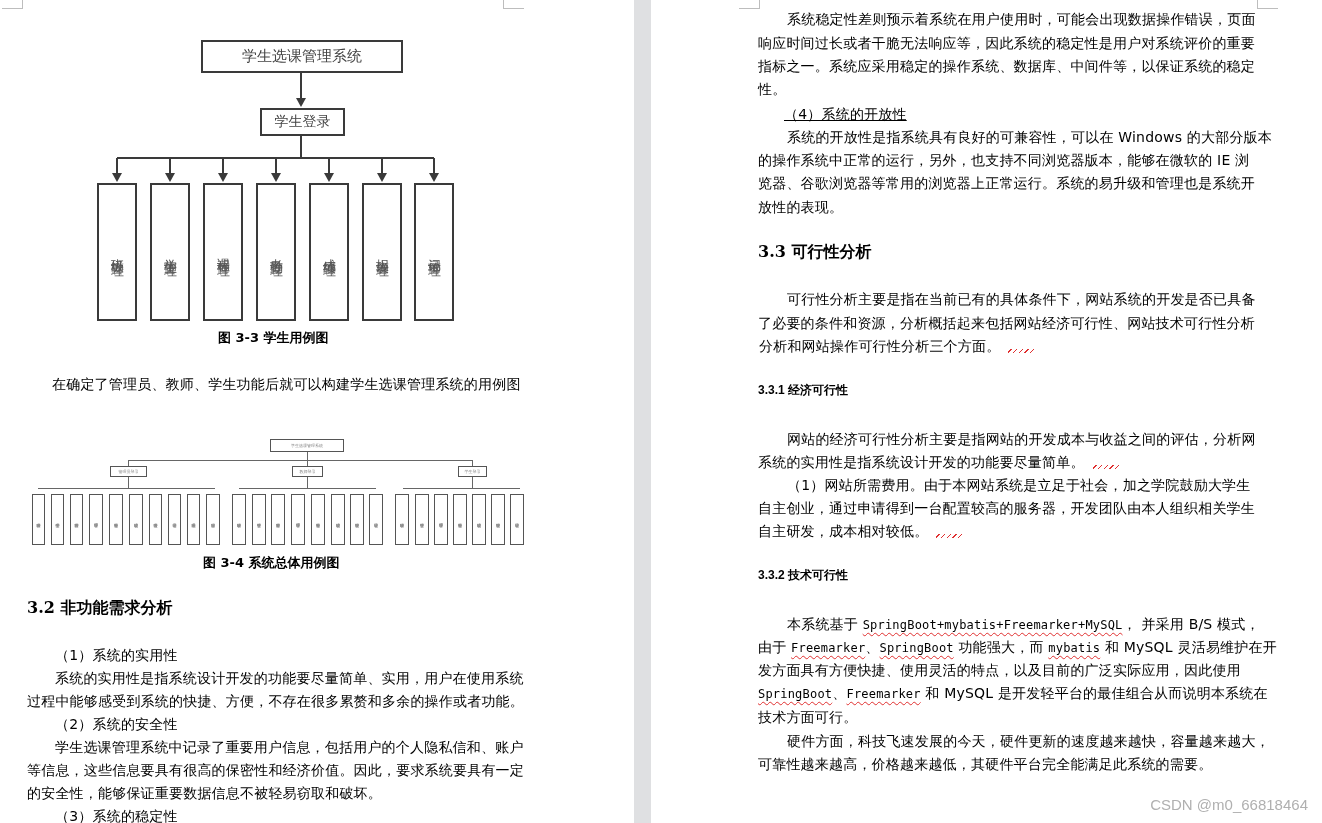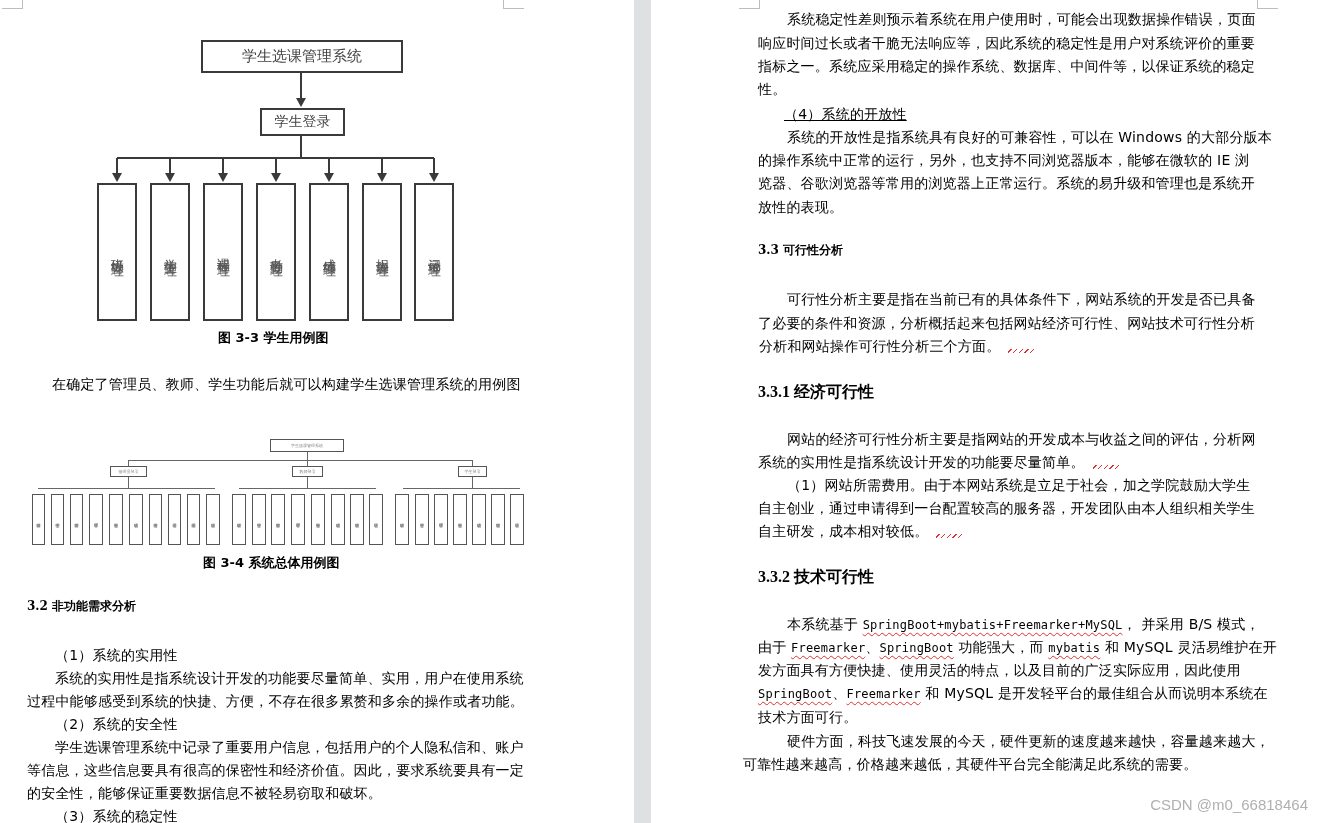--- a/index.html
+++ b/index.html
@@ -10,22 +10,22 @@
   }
   .page { position:absolute; top:0; height:823px; background:#fff; overflow:hidden; }
   #page-left { left:0; width:634px; }
   #page-right { left:651px; width:652px; }
   .gap { position:absolute; left:634px; top:0; width:17px; height:823px; background:#dfe0e2; }
   .corner { position:absolute; border-color:#bdbdbd; border-style:solid; width:20px; height:8px; }
   .corner.tl { border-width:0 1px 1px 0; }
   .corner.tr { border-width:0 0 1px 1px; }
 
   .txt { position:absolute; font-size:14px; line-height:23px; white-space:nowrap; letter-spacing:0.2px; }
-  .h2 { position:absolute; font-family:"DejaVu Serif", serif; font-weight:bold; font-size:12px; white-space:nowrap; }
-  .h3 { position:absolute; font-family:Liberation Serif, serif; font-weight:bold; font-size:16px; white-space:nowrap; }
+  .h2 { position:absolute; font-family:"DejaVu Serif", serif; font-weight:bold; font-size:16px; white-space:nowrap; }
+  .h3 { position:absolute; font-family:Liberation Sans, sans-serif; font-weight:bold; font-size:12px; white-space:nowrap; }
   .caption { position:absolute; font-family:"DejaVu Sans", sans-serif; font-weight:bold; font-size:13px; white-space:nowrap; }
   .blue { color:#1f4e9a; }
   .mono { font-family:"DejaVu Sans Mono", monospace; font-size:12px; }
   .squig { text-decoration:underline wavy #e03030; text-decoration-thickness:1px; text-underline-offset:3px; }
   .squig-mark { display:inline-block; width:26px; height:4px; margin-left:8px; vertical-align:-2px;
     background: repeating-linear-gradient(135deg, transparent 0 2px, #e03030 2px 3px, transparent 3px 4px); }
 
   
   .dbox { position:absolute; border:2px solid #3a3a3a; background:#fff; box-sizing:border-box;
     display:flex; align-items:center; justify-content:center; color:#444; font-size:14px; }
@@ -241,16 +241,16 @@
   <div class="txt" style="left:107px;top:497px;">自主创业，通过申请得到一台配置较高的服务器，开发团队由本人组织相关学生</div>
   <div class="txt" style="left:107px;top:520px;"><span>自主研发，成本相对较低。</span><span class="squig-mark"></span></div>
 
   <div class="h3" style="left:107px;top:567px;">3.3.2  技术可行性</div>
   <div class="txt" style="left:136px;top:613px;"><span>本系统基于 </span><span class="mono squig">SpringBoot+mybatis+Freemarker+MySQL</span><span>，  并采用 B/S 模式，</span></div>
   <div class="txt" style="left:107px;top:636px;"><span>由于 </span><span class="mono squig">Freemarker</span><span>、</span><span class="mono squig">SpringBoot</span><span> 功能强大，而 </span><span class="mono squig">mybatis</span><span> 和 MySQL 灵活易维护在开</span></div>
   <div class="txt" style="left:107px;top:659px;">发方面具有方便快捷、使用灵活的特点，以及目前的广泛实际应用，因此使用</div>
   <div class="txt" style="left:107px;top:682px;"><span class="mono squig">SpringBoot</span><span>、</span><span class="mono squig">Freemarker</span><span> 和 MySQL 是开发轻平台的最佳组合从而说明本系统在</span></div>
   <div class="txt" style="left:107px;top:706px;">技术方面可行。</div>
   <div class="txt" style="left:136px;top:730px;">硬件方面，科技飞速发展的今天，硬件更新的速度越来越快，容量越来越大，</div>
-  <div class="txt" style="left:92px;top:753px;">可靠性越来越高，价格越来越低，其硬件平台完全能满足此系统的需要。</div>
+  <div class="txt" style="left:107px;top:753px;">可靠性越来越高，价格越来越低，其硬件平台完全能满足此系统的需要。</div>
 </div>
 
 <div class="watermark">CSDN @m0_66818464</div>
 
 </body></html>

